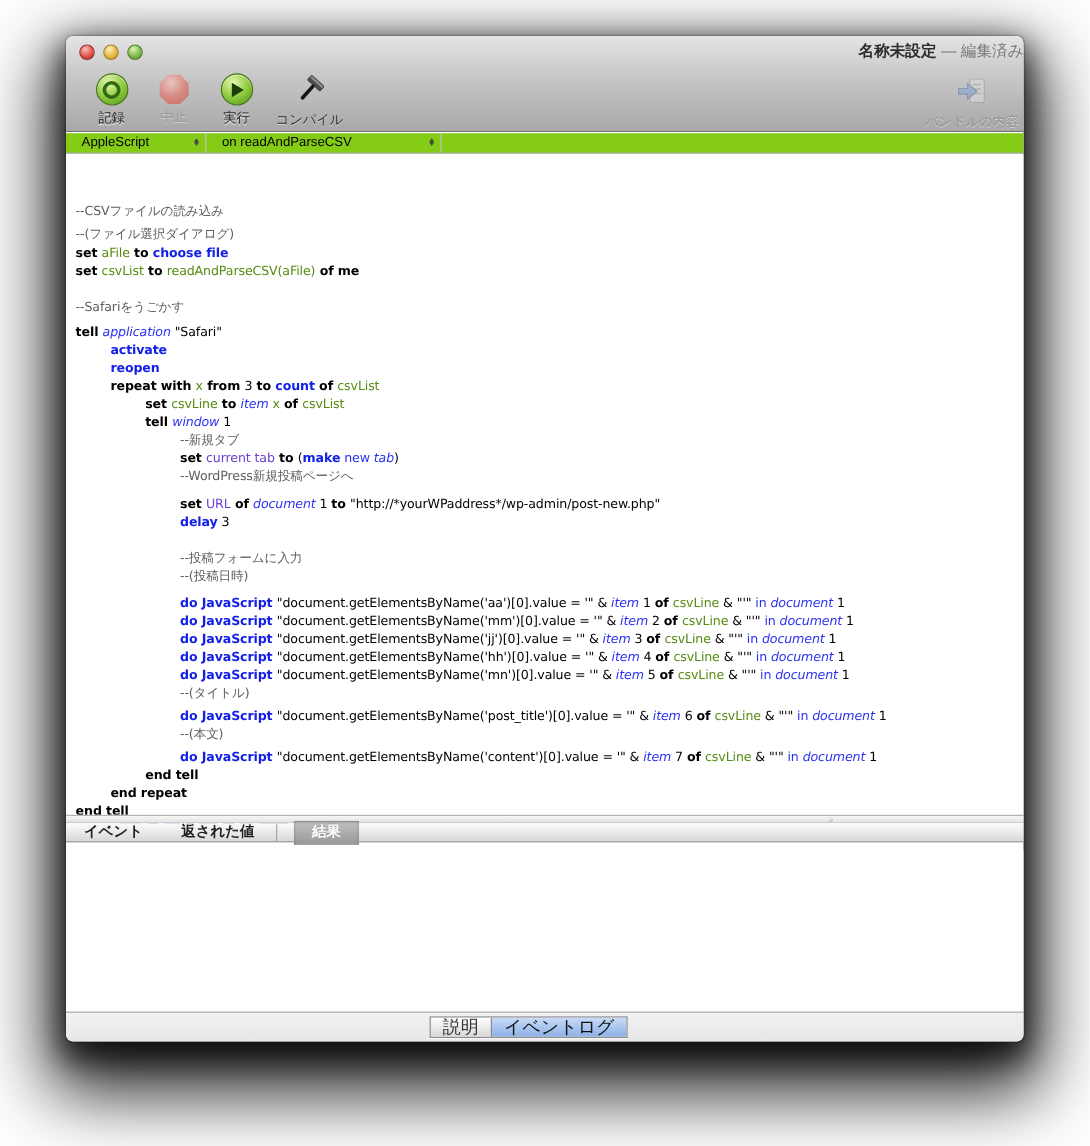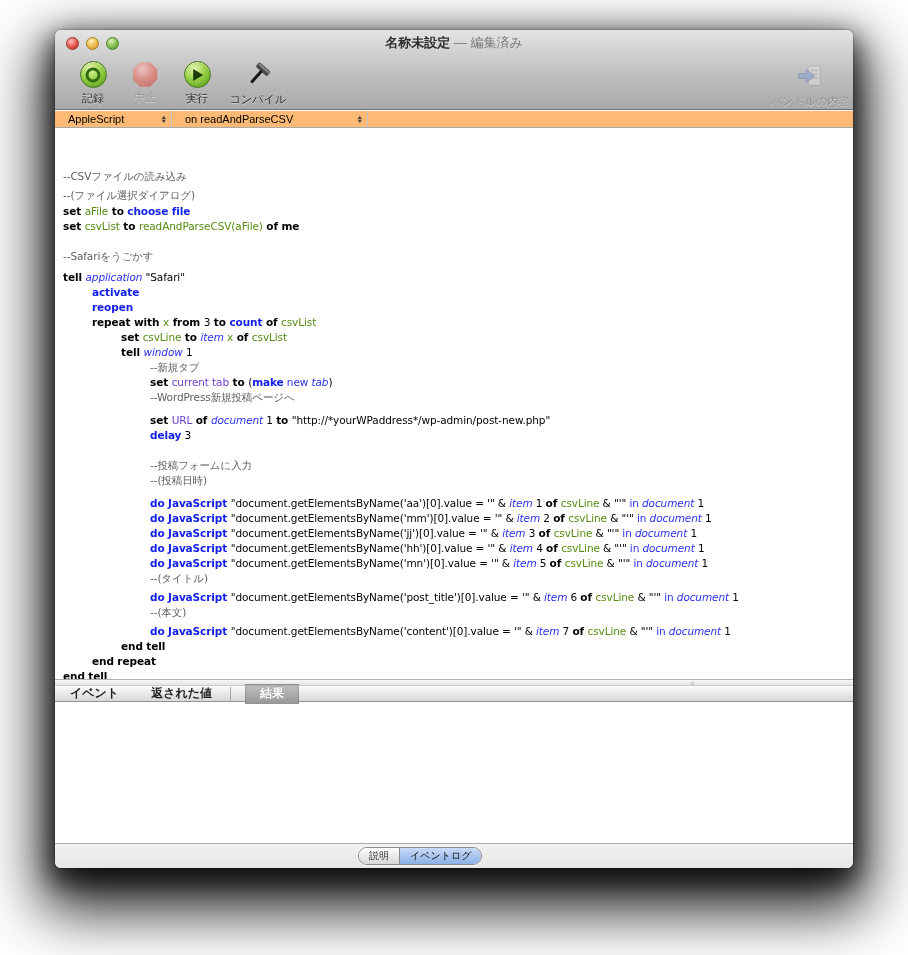--- a/index.html
+++ b/index.html
@@ -11,21 +11,21 @@
     border-radius:6px; background:#fff; overflow:hidden;
     box-shadow: 0 28px 60px 14px rgba(0,0,0,0.88), 0 10px 24px 4px rgba(0,0,0,0.65), 0 0 2px rgba(0,0,0,0.6);
   }
 
   
   .chrome {
     position:absolute; top:0; left:0; right:0; height:80px;
     background:linear-gradient(#e4e4e4, #c6c6c6 45%, #a8a8a8);
     border-bottom:1px solid #707070;
   }
-  .titlebar { position:relative; height:26px; text-align:center; }
+  .titlebar { position:relative; height:26px; text-align:right; }
   .title { line-height:26px; font-size:13px; color:#2e2e2e; font-weight:bold; }
   .title .suffix { color:#787878; font-weight:normal; }
   .traffic { position:absolute; left:11px; top:7px; display:flex; gap:7px; }
   .light { width:13px; height:13px; border-radius:50%; }
   .light.red    { background:radial-gradient(circle at 38% 28%, #ffc0ba, #e25550 55%, #b5302b); border:1px solid #9a2d28; }
   .light.yellow { background:radial-gradient(circle at 38% 28%, #ffeebc, #e7b945 55%, #c3912a); border:1px solid #a57f24; }
   .light.green  { background:radial-gradient(circle at 38% 28%, #d9f3b4, #81bb4a 55%, #569231); border:1px solid #4d7e2c; }
 
   .toolbar { position:absolute; top:26px; left:0; right:0; height:54px; padding:3px 10px 0 12px; display:flex; align-items:flex-start; }
   .tb-btn { width:52px; display:flex; flex-direction:column; align-items:center; gap:3px; padding-top:2px; }
@@ -51,21 +51,21 @@
   .icon-stop {
     width:25px; height:25px; margin-top:1px; opacity:.8;
     background:radial-gradient(circle at 38% 28%, #f3c5bf, #dd7d74 50%, #c65a50);
     clip-path:polygon(30% 1%,70% 1%,99% 30%,99% 70%,70% 99%,30% 99%,1% 70%,1% 30%);
   }
   .icon-hammer, .icon-bundle { width:30px; height:28px; }
   .tb-btn.disabled .icon-bundle { opacity:.5; }
 
   
   .navbar {
-    position:absolute; top:81px; left:0; right:0; height:17px; background:#fdba74;
+    position:absolute; top:81px; left:0; right:0; height:17px; background:#84cc16;
     border-bottom:1px solid #a9a9a9; display:flex; align-items:stretch;
     font-size:11px; color:#000;
   }
   .popup { display:flex; align-items:center; justify-content:space-between; padding:0 5px 0 13px; border-right:1px solid #c2c2c2; }
   .popup.p1 { width:117px; }
   .popup.p2 { width:196px; }
   .arrows { display:flex; flex-direction:column; align-items:center; font-size:5.5px; line-height:4.5px; color:#444; transform:scaleX(1.3); }
 
   
   .code-area {
@@ -114,21 +114,21 @@
 
   .results { position:absolute; top:679px; left:0; right:0; height:134px; background:#fff; }
 
   
   .statusbar {
     position:absolute; top:813px; left:0; right:0; height:25px;
     background:linear-gradient(#f1f1f1,#e7e7e7);
     border-top:1px solid #ababab;
   }
   .seg { position:absolute; left:303px; top:3px; display:flex; height:18px;
-    border:1px solid #8a8a8a; border-radius:9px; overflow:hidden; font-size:10px;
+    border:1px solid #8a8a8a; border-radius:0; overflow:hidden; font-size:15px;
     box-shadow:0 1px 0 rgba(255,255,255,.7); }
   .seg-btn { display:flex; align-items:center; justify-content:center; padding:0 10px; }
   .seg-desc { background:linear-gradient(#ffffff,#d7d7d7); color:#333; border-right:1px solid #8a8a8a; }
   .seg-log  { background:linear-gradient(#c9dcf8,#8cb0e6); color:#101010; }
 </style>
 </head>
 <body>
 
 <div class="window">
 

